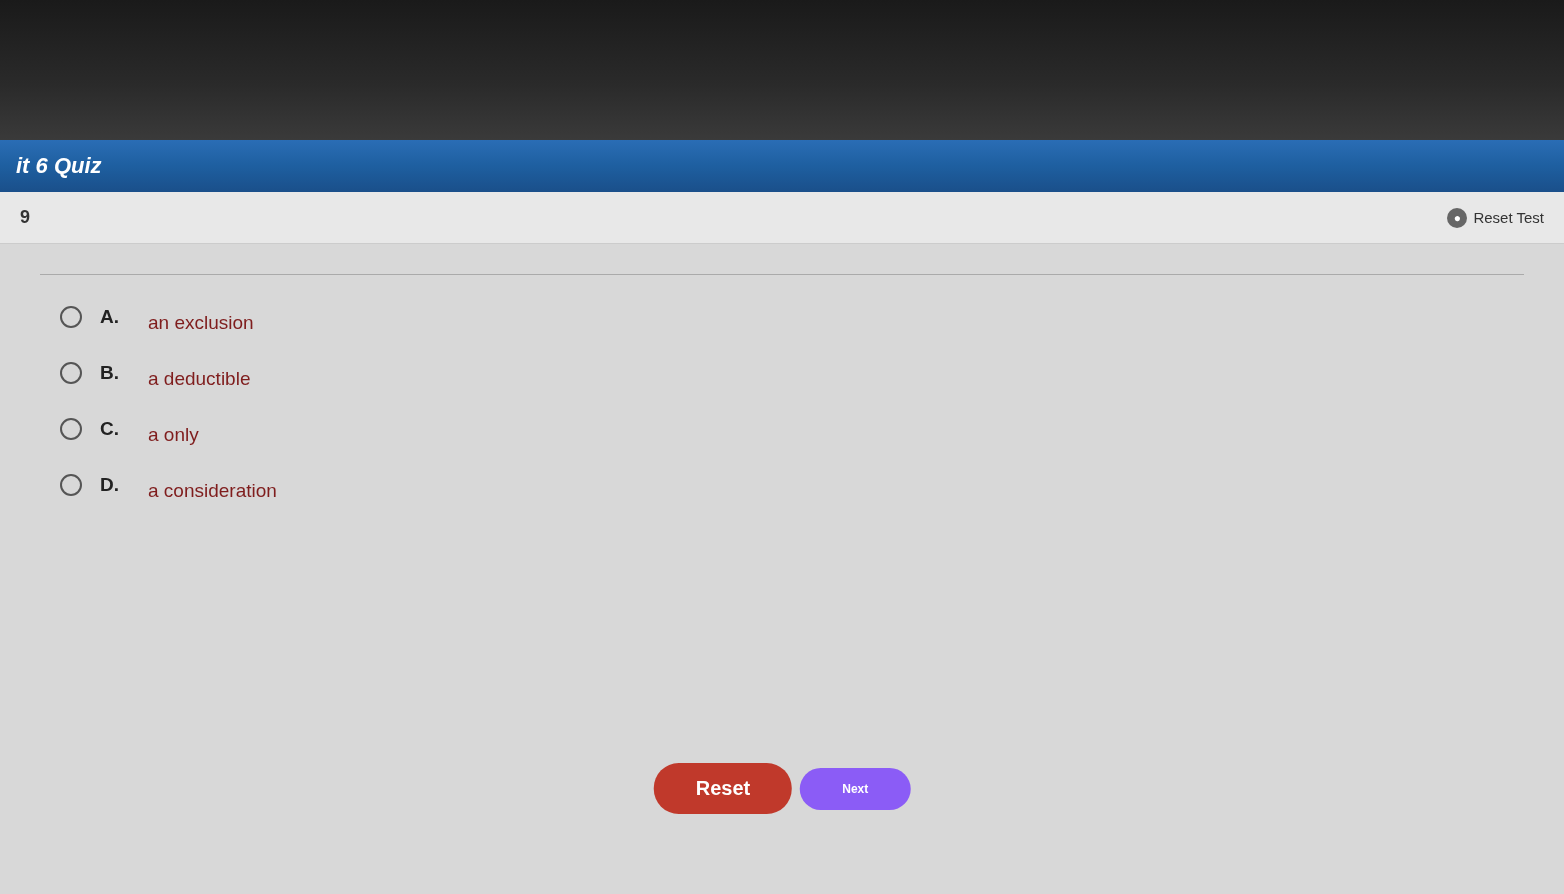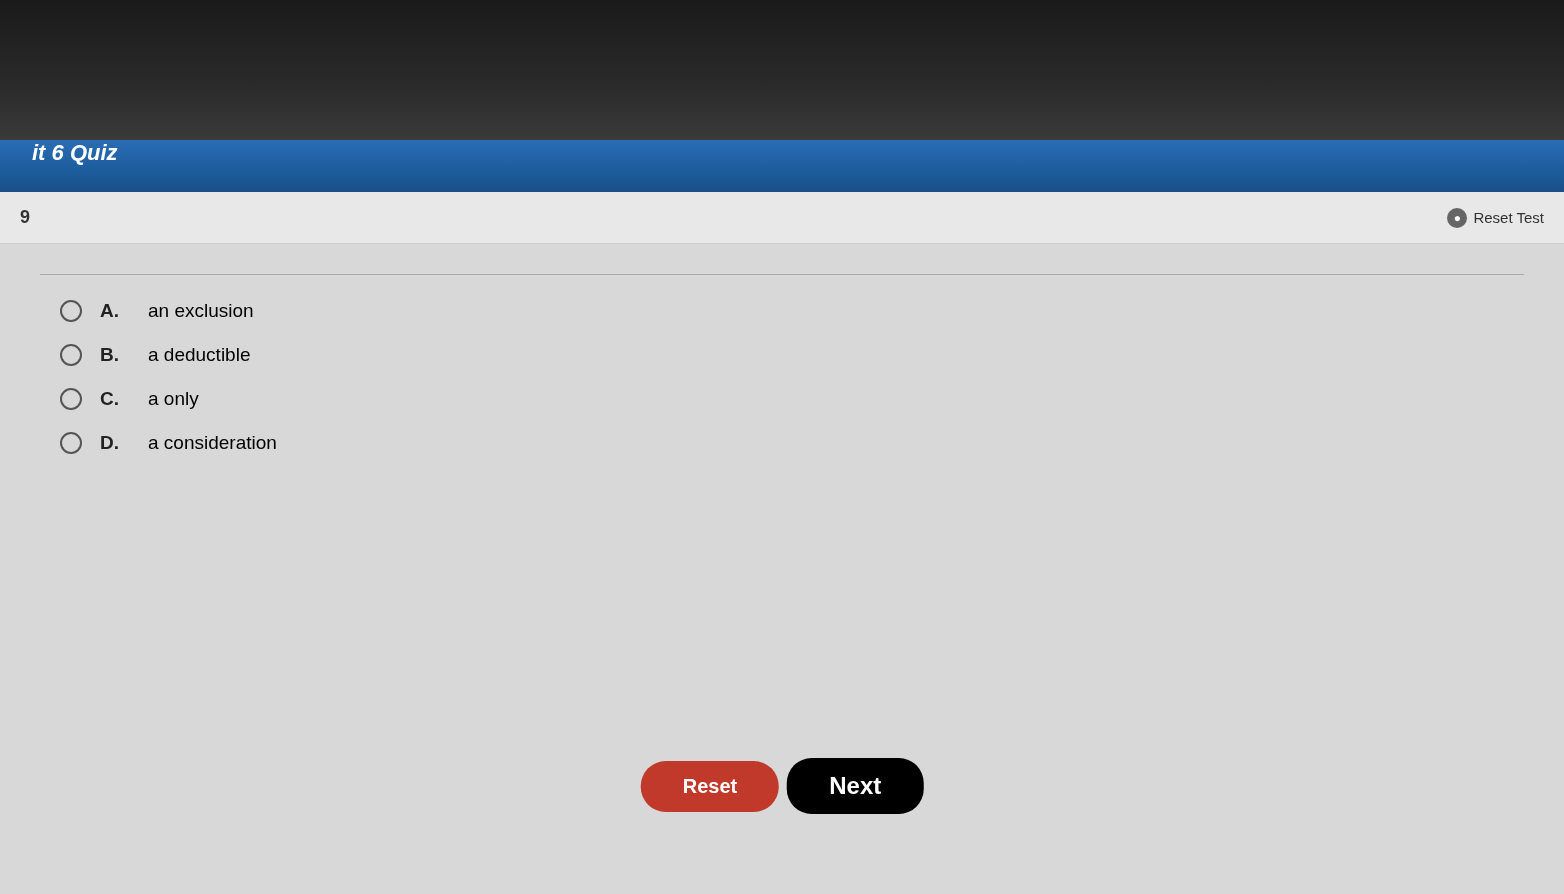--- a/index.html
+++ b/index.html
@@ -29,21 +29,22 @@
 
     
     .header-bar {
       width: 100%;
       height: 52px;
       background: linear-gradient(180deg, #2a6db5 0%, #1e5fa0 50%, #1a4f8a 100%);
       position: absolute;
       top: 140px;
       left: 0;
       display: flex;
-      padding-left: 32px;
+      align-items: center;
+      padding-left: 16px;
     }
 
     .header-title {
       color: #ffffff;
       font-size: 22px;
       font-weight: bold;
       font-style: italic;
     }
 
     
@@ -141,21 +142,22 @@
 
     .option-label {
       font-size: 19px;
       font-weight: bold;
       color: #222222;
       min-width: 30px;
     }
 
     .option-text {
       font-size: 19px;
-      color: #000000;
+      color: #7f1d1d;
+      margin-top: 12px;
     }
 
     
     .buttons-area {
       position: absolute;
       bottom: 80px;
       left: 50%;
       transform: translateX(-50%);
       display: flex;
       gap: 8px;
@@ -167,26 +169,26 @@
       color: white;
       border: none;
       border-radius: 25px;
       padding: 14px 42px;
       font-size: 20px;
       font-weight: bold;
       cursor: pointer;
     }
 
     .btn-next {
-      background-color: #000000;
+      background-color: #8b5cf6;
       color: white;
       border: none;
       border-radius: 25px;
       padding: 14px 42px;
-      font-size: 24px;
+      font-size: 12px;
       font-weight: bold;
       cursor: pointer;
     }
   </style>
 </head>
 <body>
 
 <div class="top-dark"></div>
 
 <div class="header-bar">

